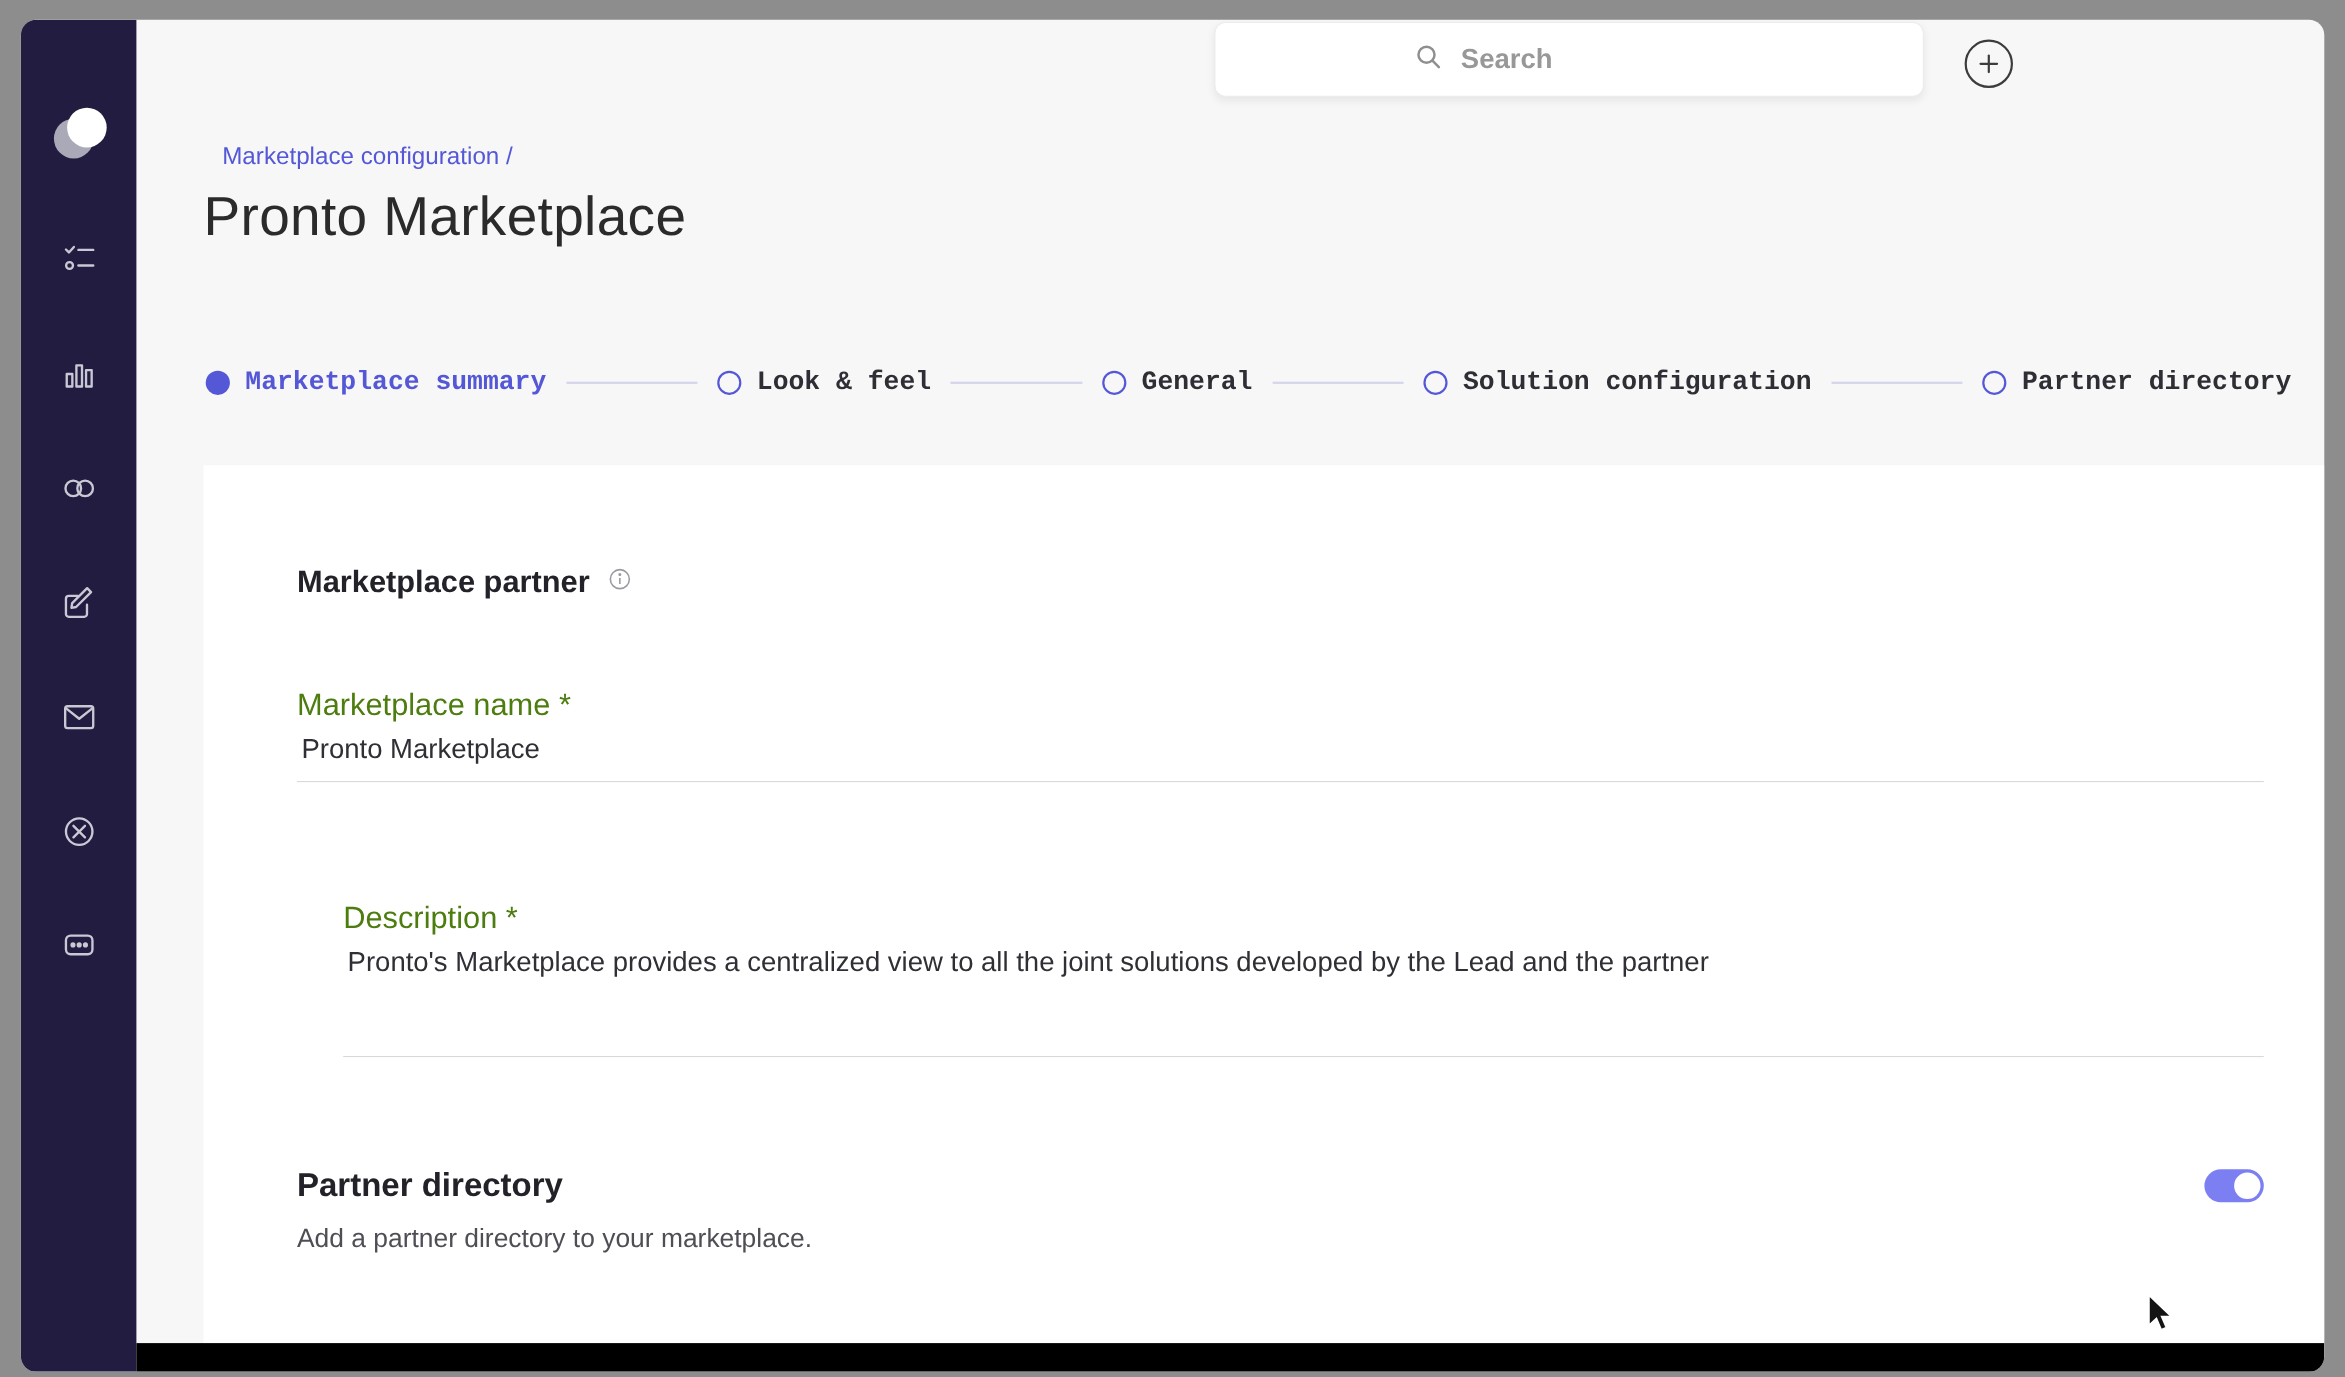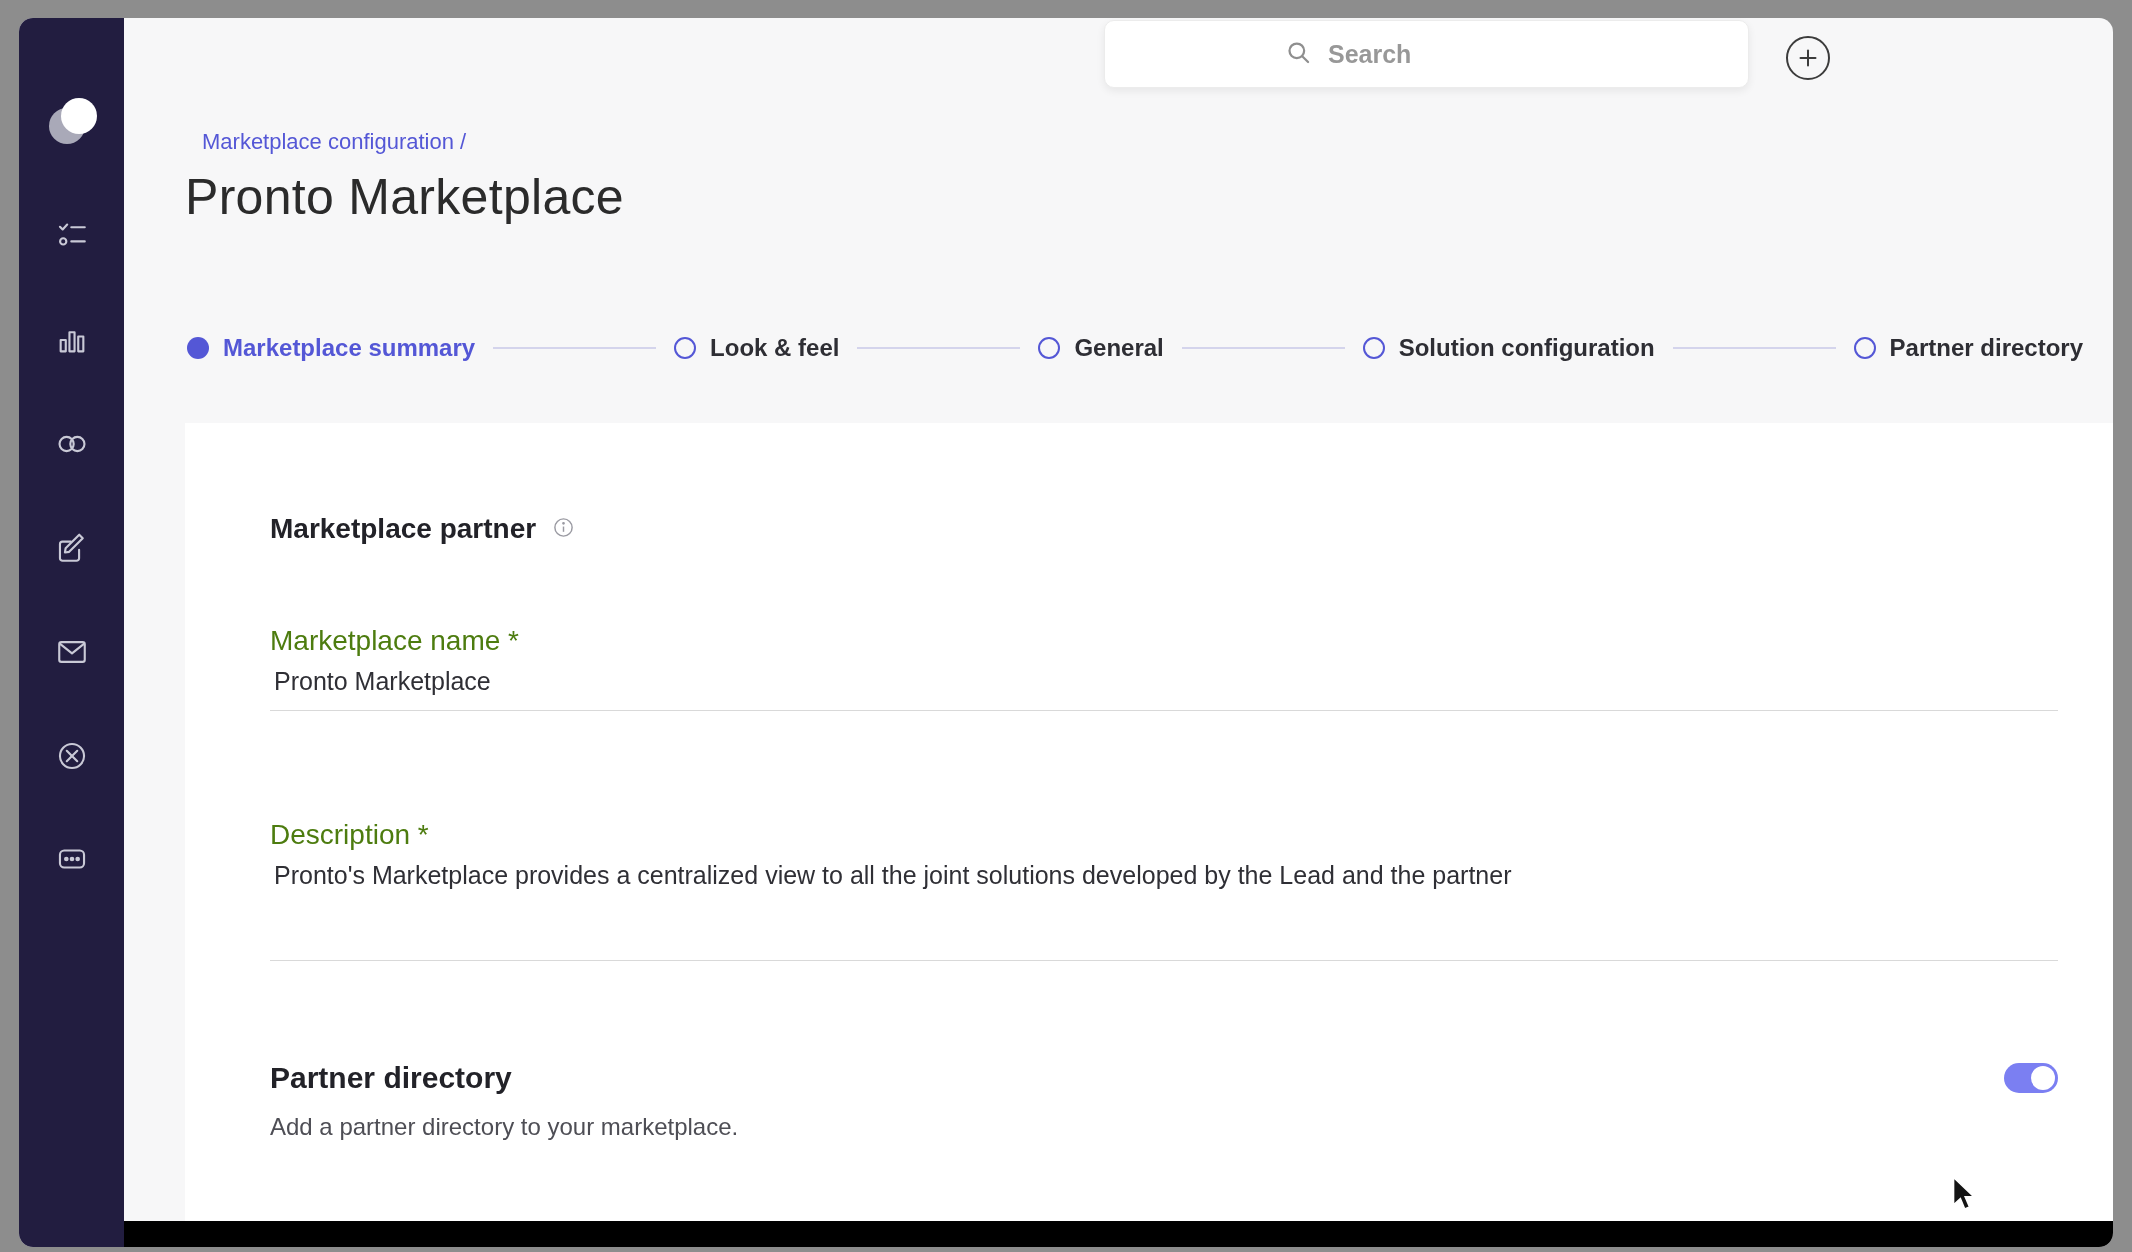--- a/index.html
+++ b/index.html
@@ -58,38 +58,38 @@
   }
   .page-title{
     position:absolute;left:61px;top:150px;
     font-size:50px;font-weight:400;color:#2b2b2b;letter-spacing:0.3px;
   }
   
   .stepper{
     position:absolute;left:63px;right:30px;top:314px;height:32px;
     display:flex;align-items:center;
   }
-  .step{display:flex;align-items:center;gap:14px;cursor:pointer;flex:0 0 auto;}
+  .step{display:flex;align-items:center;gap:14px;cursor:pointer;flex:0 0 auto;font-family:Liberation Mono, monospace;}
   .dot{width:22px;height:22px;border-radius:50%;flex:0 0 auto;}
   .dot.filled{background:var(--accent);}
   .dot.open{border:2.5px solid var(--accent);background:transparent;}
   .step-label{font-size:24px;font-weight:700;color:#2e2e34;white-space:nowrap;}
   .step.active .step-label{color:var(--accent);}
   .connector{flex:1 1 auto;height:2px;background:#d4d4ec;margin:0 18px;}
   
   .card{
     position:absolute;left:61px;right:0;top:405px;bottom:26px;
     background:#ffffff;
     padding:90px 55px 0 85px;
   }
   .section-title-row{display:flex;align-items:center;gap:16px;}
   .section-title{font-size:28px;font-weight:700;color:#222228;}
   .info-icon svg{stroke:#9a9aa2;fill:none;stroke-width:1.5;}
   .field{margin-top:80px;}
-  .field.field-desc{margin-top:108px;}
+  .field.field-desc{margin-top:108px;margin-left:42px;}
   .field-label{font-size:28px;color:#4d7c0f;}
   .field input{
     display:block;width:100%;margin-top:10px;
     border:none;border-bottom:1px solid #d9d9d9;outline:none;background:transparent;
     font-family:"Liberation Sans", sans-serif;
     font-size:25px;color:#2f2f35;padding:0 0 14px 4px;
   }
   .field.field-desc input{padding-bottom:70px;}
   .partner-row{
     margin-top:100px;display:flex;align-items:center;justify-content:space-between;

